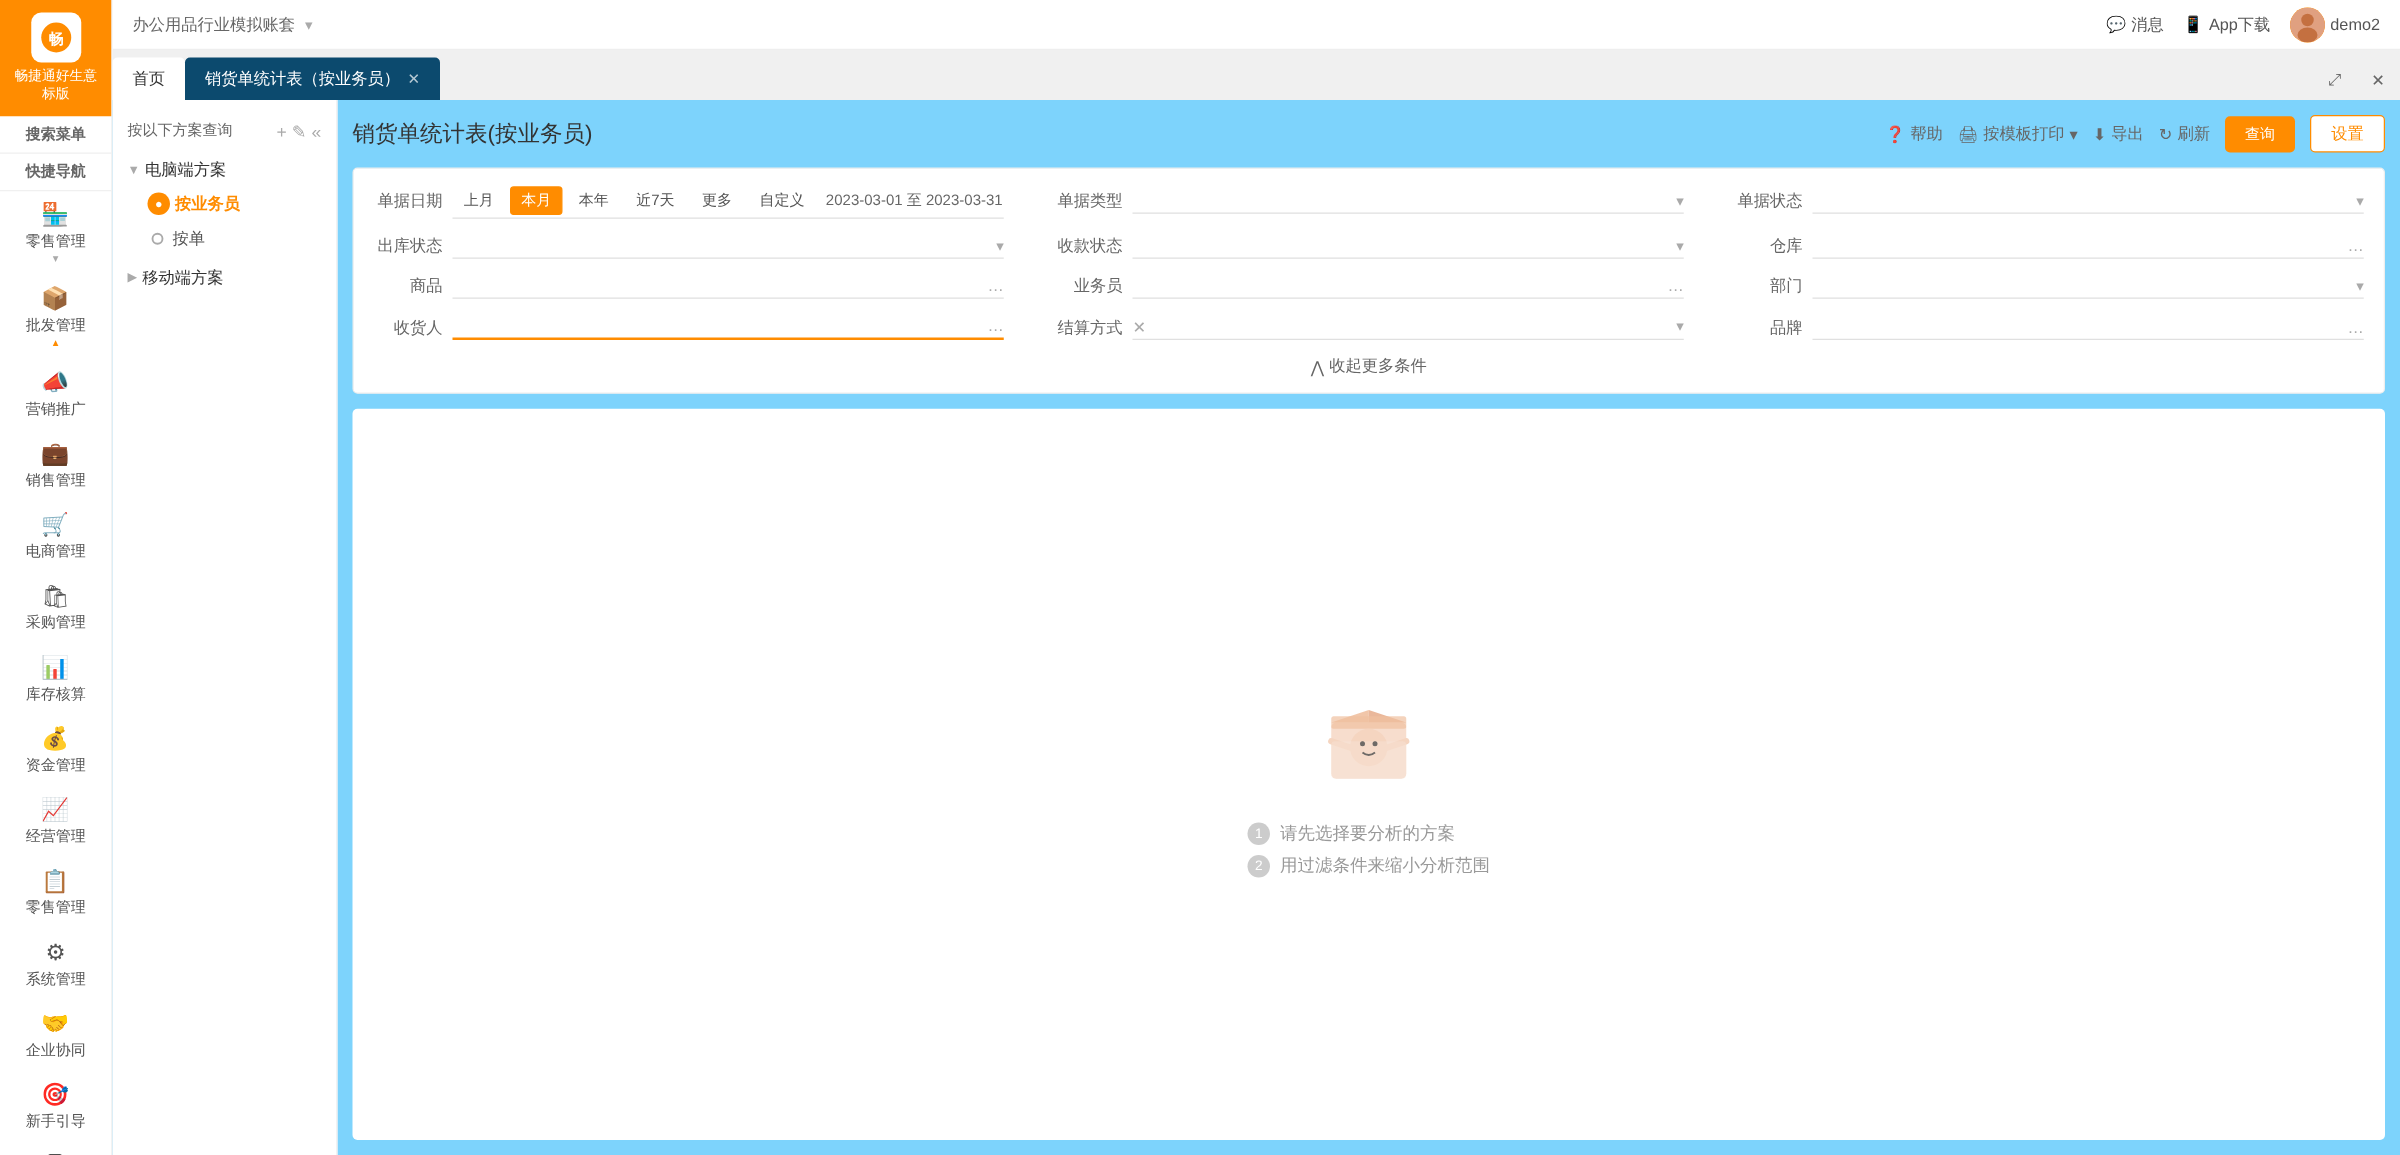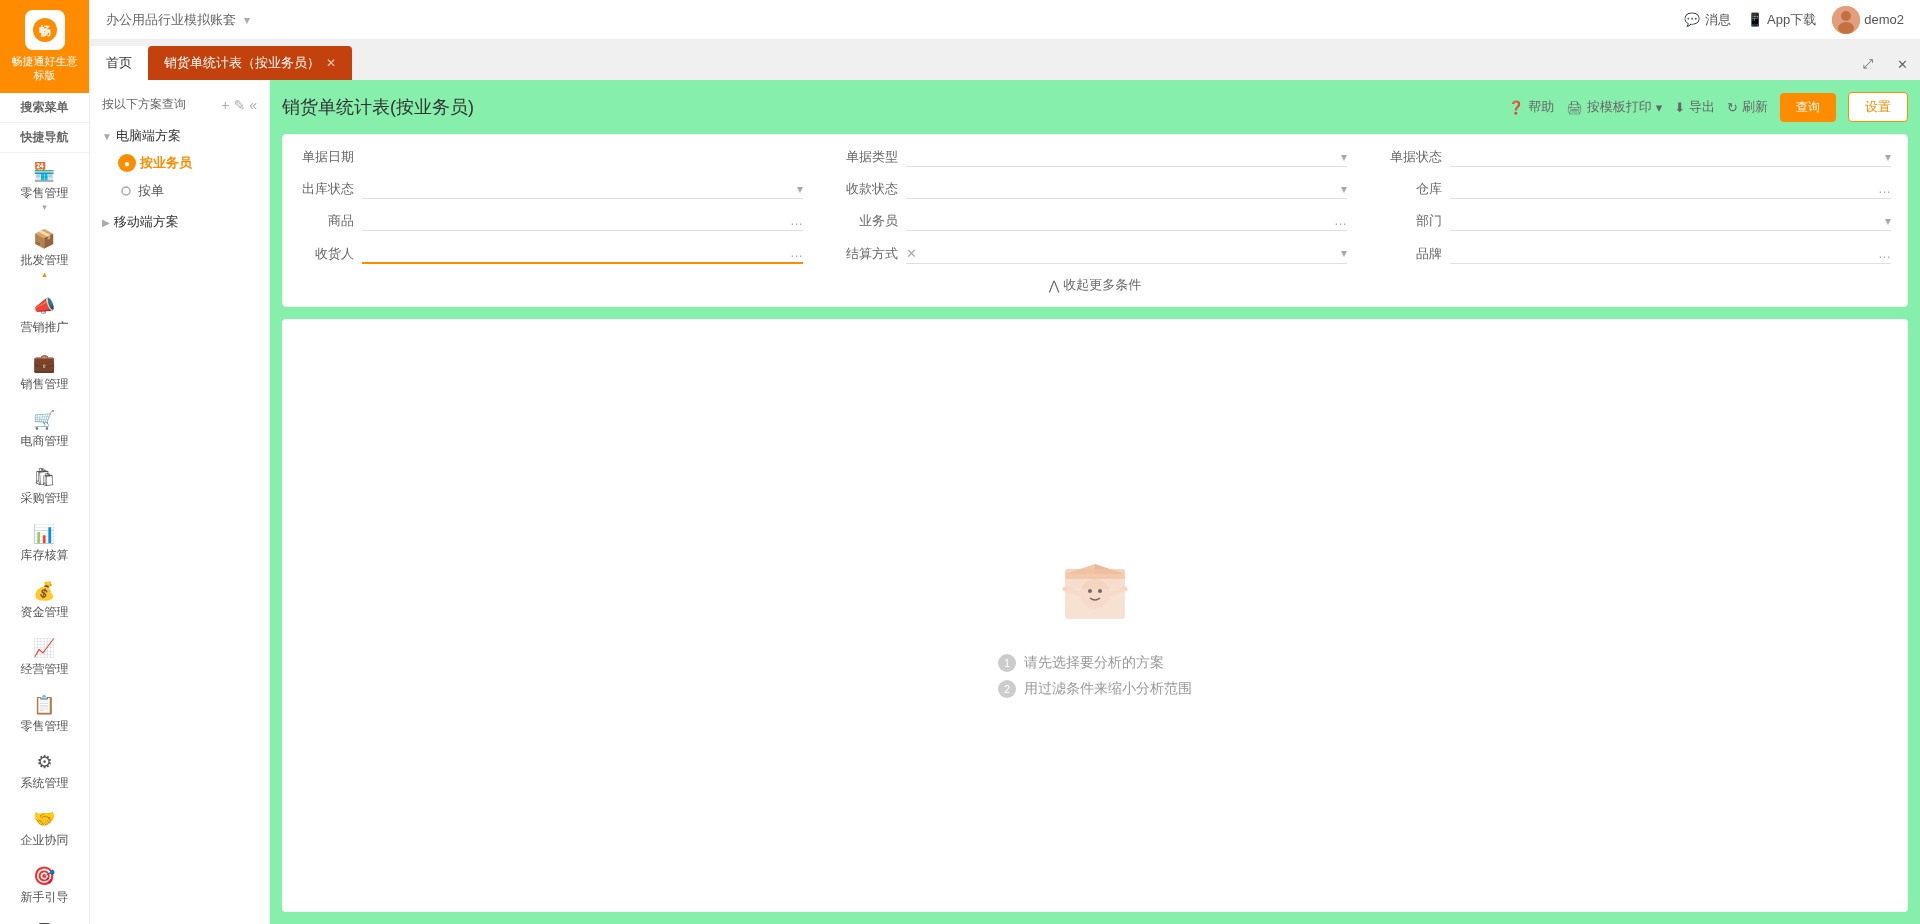--- a/index.html
+++ b/index.html
@@ -25,27 +25,27 @@
     .topbar-left { display: flex; align-items: center; gap: 8px; }
     .topbar-title { font-size: 13px; color: #666; }
     .topbar-dropdown { font-size: 12px; color: #aaa; cursor: pointer; }
     .topbar-right { display: flex; align-items: center; gap: 16px; }
     .topbar-btn { display: flex; align-items: center; gap: 4px; font-size: 13px; color: #555; cursor: pointer; }
 
     
     .tabbar { height: 40px; background: #f0f0f0; display: flex; align-items: flex-end; padding: 0 0; flex-shrink: 0; }
     .tab { padding: 8px 16px; font-size: 13px; cursor: pointer; border-top-left-radius: 4px; border-top-right-radius: 4px; display: flex; align-items: center; gap: 6px; }
     .tab.home { background: #fff; color: #333; }
-    .tab.active { background: #c2410c; color: #fff; justify-content: space-between; }
+    .tab.active { background: #0c4a6e; color: #fff; justify-content: space-between; }
     .tab-close { font-size: 12px; cursor: pointer; opacity: 0.7; }
     .tab-expand { margin-left: auto; padding: 8px 12px; cursor: pointer; color: #666; }
     .tab-close-window { padding: 8px 12px; cursor: pointer; color: #666; }
 
     
-    .content { flex: 1; display: flex; overflow: hidden; background: #86efac; }
+    .content { flex: 1; display: flex; overflow: hidden; background: #7dd3fc; }
 
     
     .left-panel { width: 180px; background: #fff; border-right: 1px solid #eee; padding: 10px 0; flex-shrink: 0; overflow-y: auto; }
     .left-panel-header { display: flex; align-items: center; justify-content: space-between; padding: 6px 12px; font-size: 13px; color: #333; }
     .left-panel-actions { display: flex; gap: 4px; }
     .lp-icon { color: #aaa; cursor: pointer; font-size: 14px; }
     .lp-section { margin-top: 4px; }
     .lp-group-header { display: flex; align-items: center; padding: 4px 12px; font-size: 13px; color: #333; cursor: pointer; }
     .lp-arrow { margin-right: 4px; color: #aaa; font-size: 10px; }
     .lp-item { display: flex; align-items: center; padding: 5px 12px 5px 28px; font-size: 13px; cursor: pointer; color: #555; }
@@ -282,20 +282,31 @@
           <button class="query-btn">查询</button>
           <button class="settings-btn">设置</button>
         </div>
       </div>
 
       <div class="filter-area">
 
         <div class="filter-row">
           <div class="filter-item">
             <span class="filter-label">单据日期</span>
+            <div class="filter-control">
+              <div class="filter-date-group">
+                <span class="date-btn">上月</span>
+                <span class="date-btn active">本月</span>
+                <span class="date-btn">本年</span>
+                <span class="date-btn">近7天</span>
+                <span class="date-btn">更多</span>
+                <span class="date-btn">自定义</span>
+              </div>
+              <span class="date-range">2023-03-01 至 2023-03-31</span>
+            </div>
           </div>
           <div class="filter-separator"></div>
           <div class="filter-item">
             <span class="filter-label">单据类型</span>
             <div class="filter-control" style="position:relative;">
               <select class="filter-select"></select>
               <span class="chevron-down">▾</span>
             </div>
           </div>
           <div class="filter-separator"></div>

